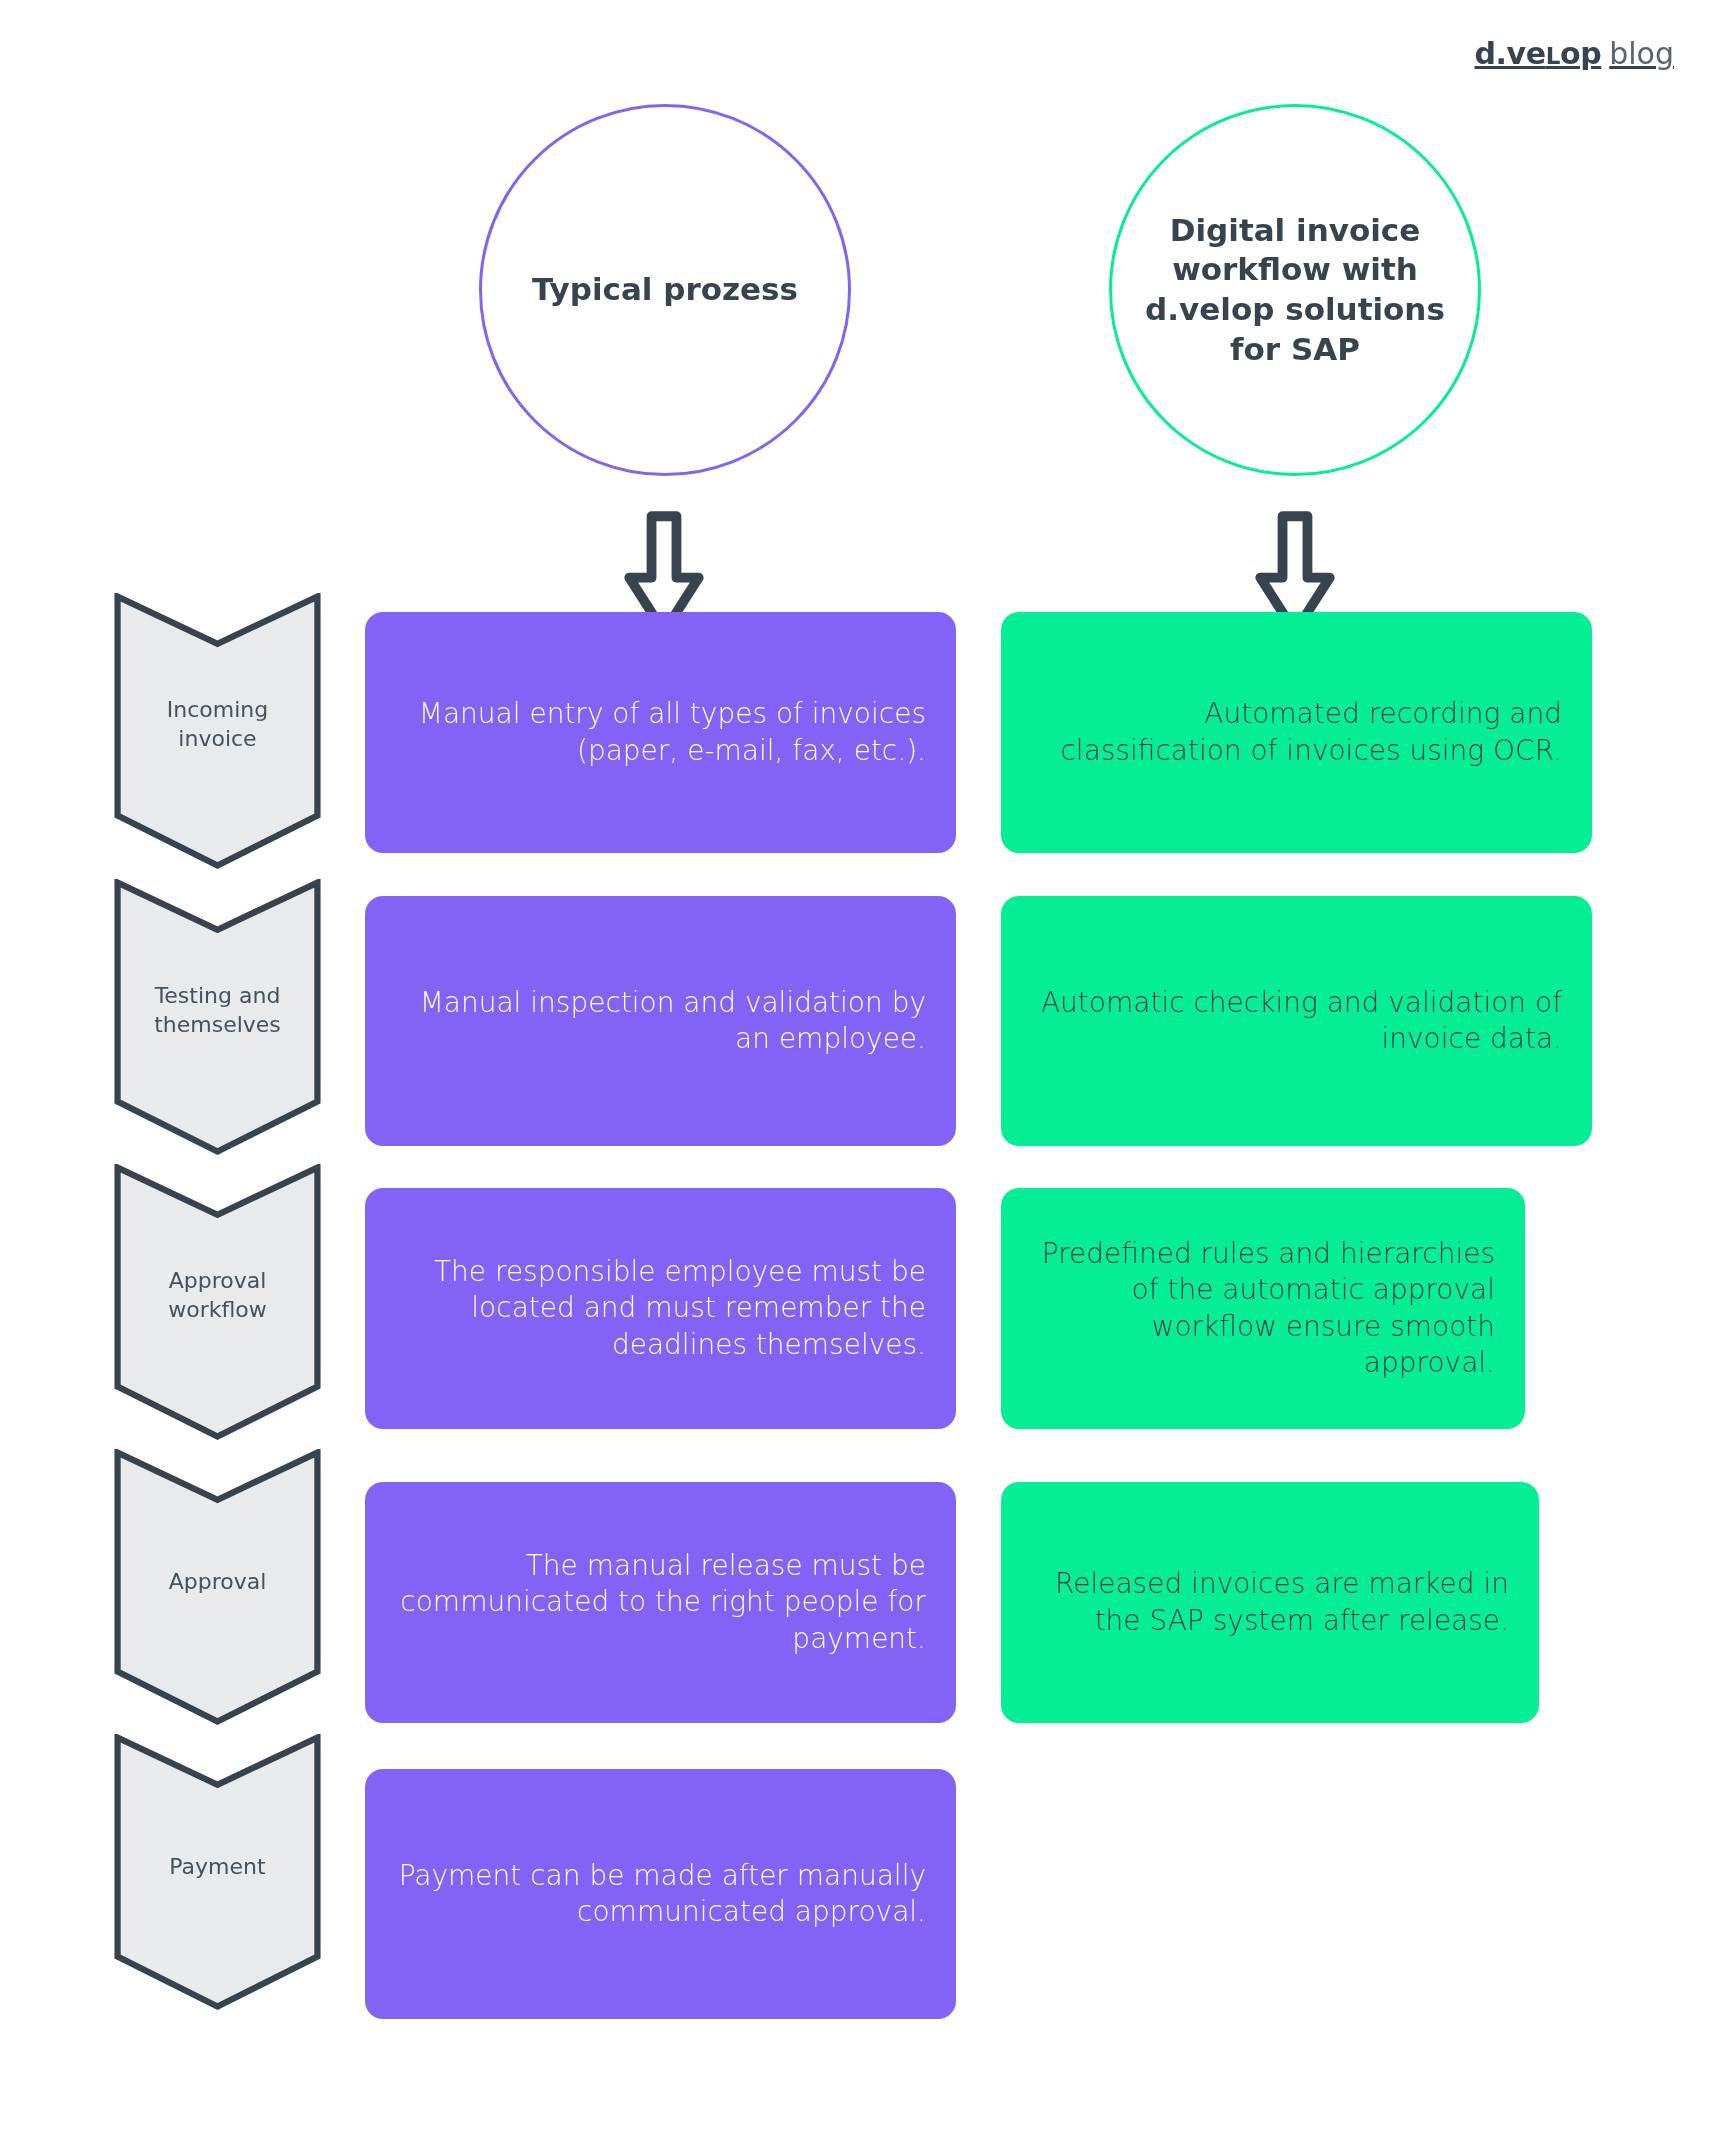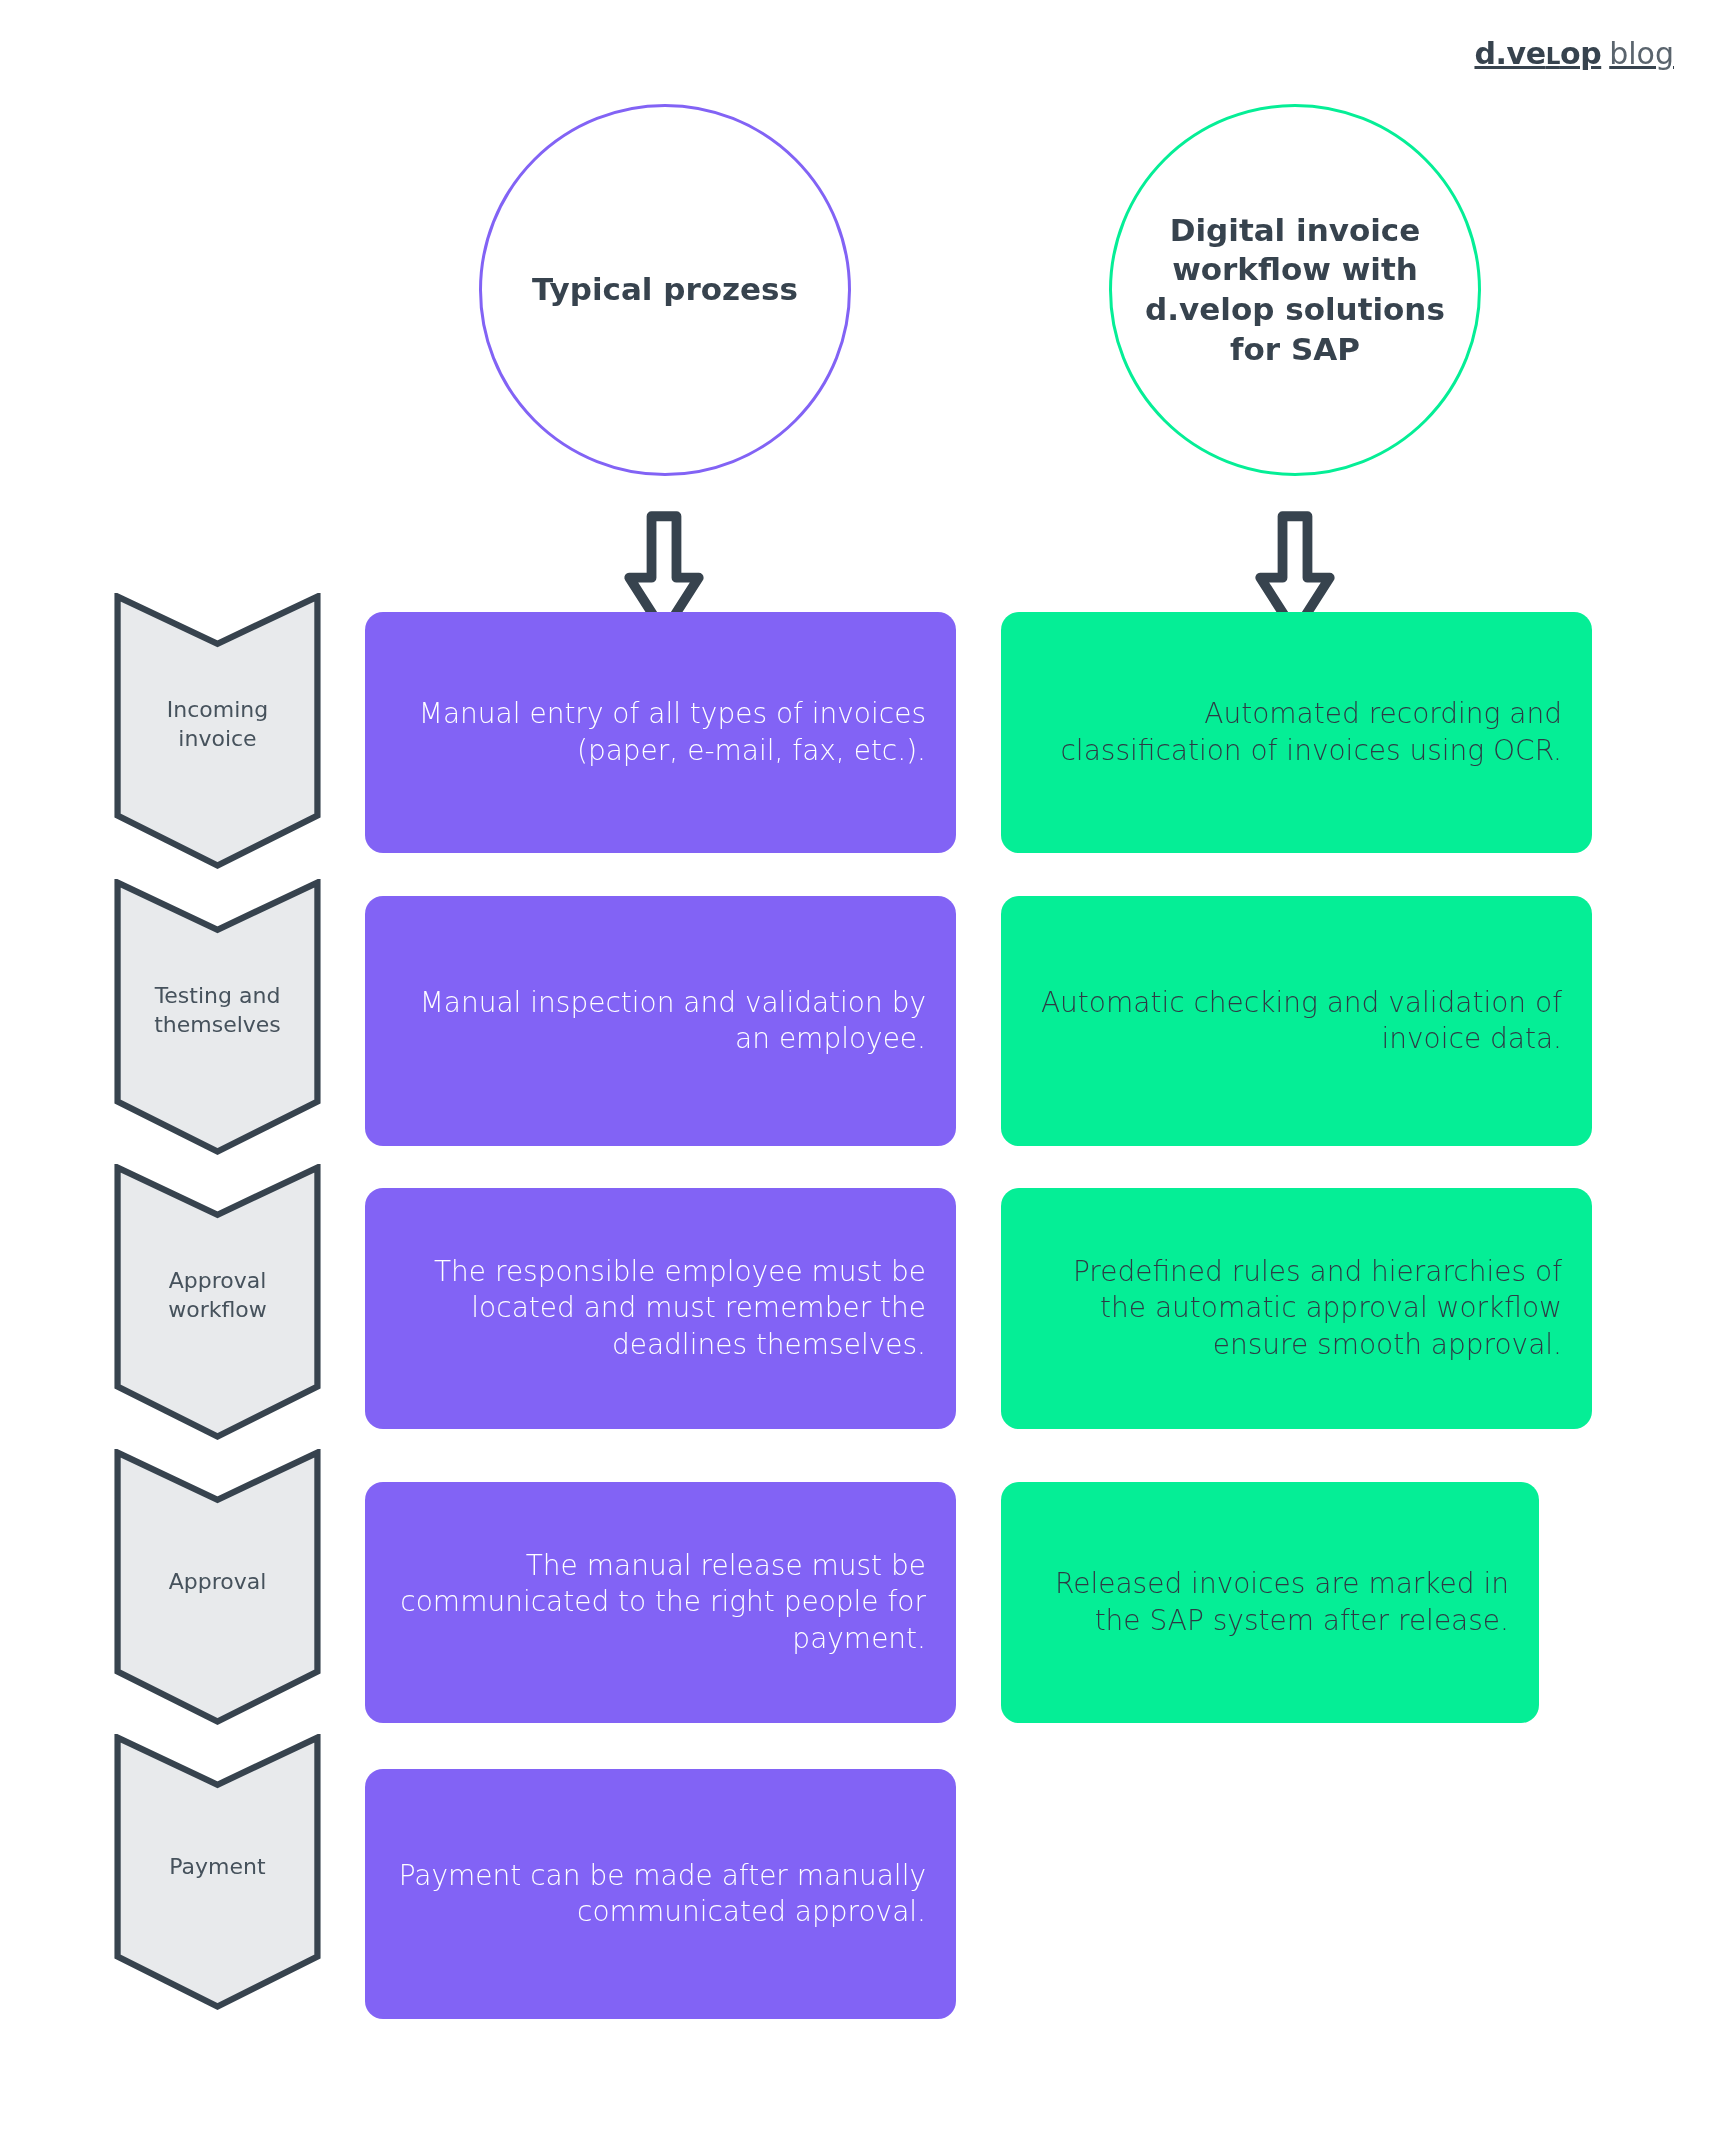--- a/index.html
+++ b/index.html
@@ -153,21 +153,21 @@
   <div class="card purple" style="left:365px;top:896px;width:591px;height:250px;">
     <div class="ctxt">Manual inspection and validation by an employee.</div>
   </div>
   <div class="card green" style="left:1001px;top:896px;width:591px;height:250px;">
     <div class="ctxt">Automatic checking and validation of invoice data.</div>
   </div>
 
   <div class="card purple" style="left:365px;top:1188px;width:591px;height:241px;">
     <div class="ctxt">The responsible employee must be located and must remember the deadlines themselves.</div>
   </div>
-  <div class="card green" style="left:1001px;top:1188px;width:591px;height:241px;">
+  <div class="card green" style="left:1001px;top:1188px;width:524px;height:241px;">
     <div class="ctxt">Predefined rules and hierarchies of the automatic approval workflow ensure smooth approval.</div>
   </div>
 
   <div class="card purple" style="left:365px;top:1482px;width:591px;height:241px;">
     <div class="ctxt">The manual release must be communicated to the right people for payment.</div>
   </div>
   <div class="card green" style="left:1001px;top:1482px;width:538px;height:241px;">
     <div class="ctxt">Released invoices are marked in the SAP system after release.</div>
   </div>
 

